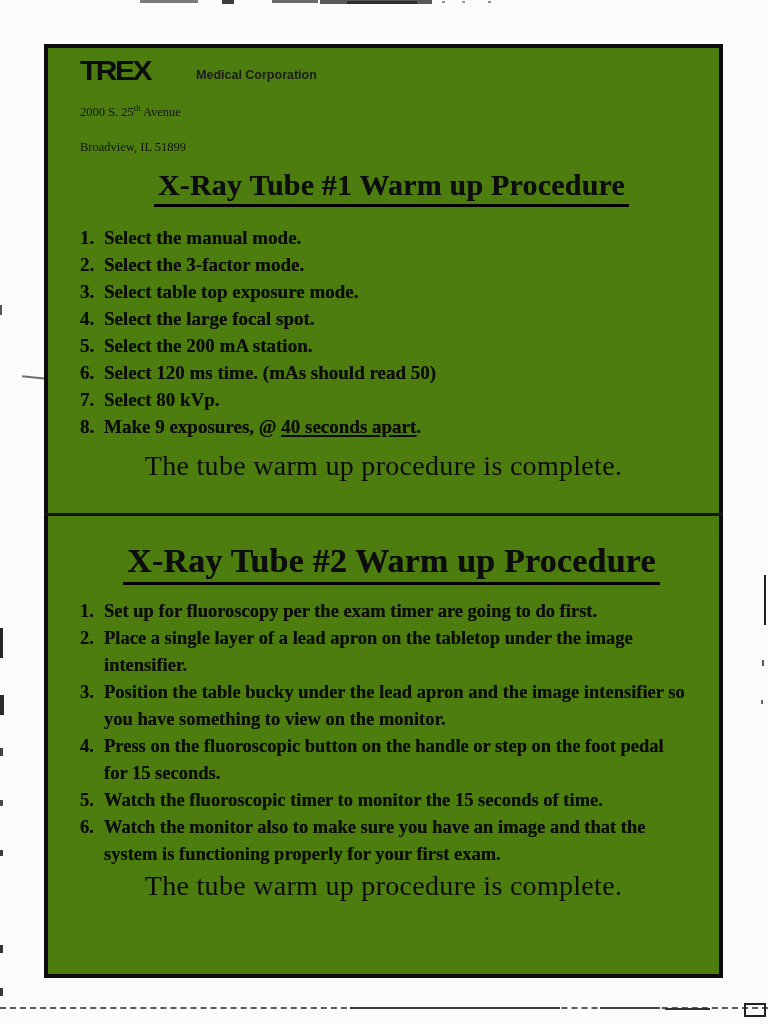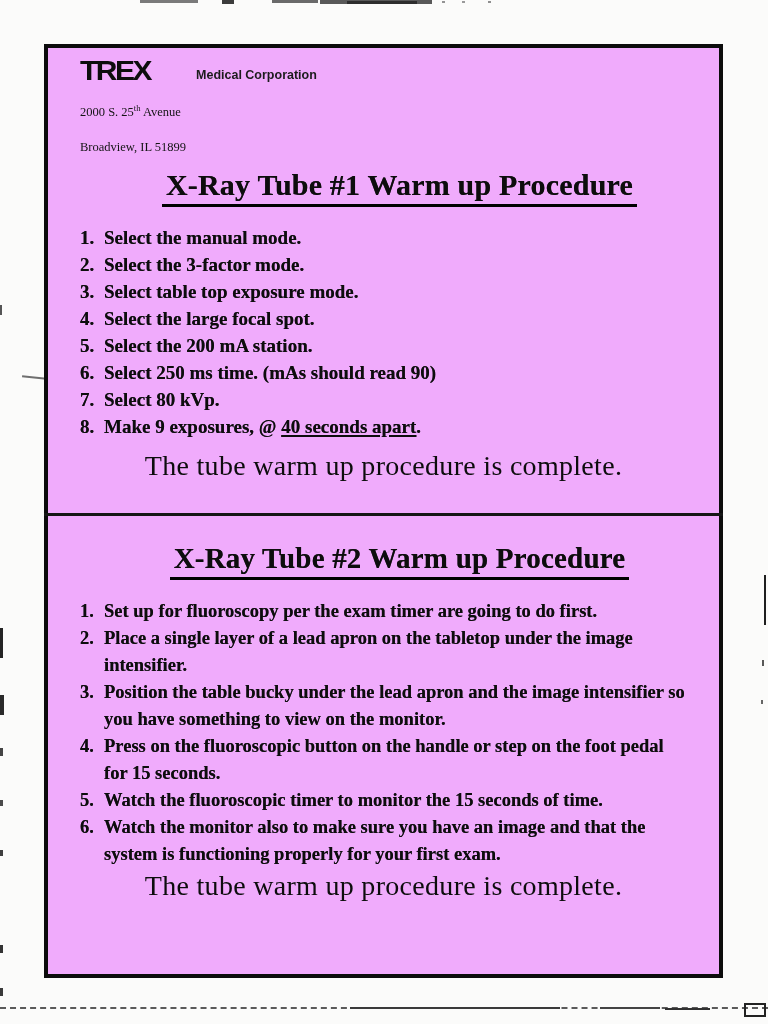--- a/index.html
+++ b/index.html
@@ -5,47 +5,47 @@
   html,body{margin:0;padding:0;}
   body{
     width:768px;height:1024px;position:relative;overflow:hidden;
     background:#fbfbfa;
     font-family:"Liberation Serif", serif;
     color:#0d0d0d;
   }
   
   .page{
     position:absolute;left:44px;top:44px;width:679px;height:934px;
-    box-sizing:border-box;border:4px solid #0c0c0c;background:#f0abfc;
+    box-sizing:border-box;border:4px solid #0c0c0c;background:#4d7c0f;
   }
   
   .header{position:absolute;left:32px;top:9px;}
   .logo-row{display:flex;align-items:flex-end;}
   .logo{
     font-family:"Liberation Sans", sans-serif;font-weight:bold;
     font-size:30px;letter-spacing:-2.5px;line-height:26px;
     transform:scaleY(.92);transform-origin:left bottom;
   }
   .tagline{
     font-family:"Liberation Sans", sans-serif;font-weight:bold;
     font-size:12.5px;color:#1c1c1c;margin-left:5px;margin-bottom:1px;padding-left:41px;
   }
   .division{font-size:15.5px;margin-top:3px;font-weight:bold;}
   .division .rest{font-weight:normal;}
   .addr{font-size:12.5px;margin-top:20px;color:#141414;}
   .addr sup{font-size:8.5px;}
   
   .title{
-    position:absolute;left:16px;width:100%;text-align:center;
+    position:absolute;left:8px;width:100%;text-align:center;
     font-size:30px;font-weight:bold;letter-spacing:.2px;
     text-shadow:0 0 .5px rgba(0,0,0,.7);
   }
   .title .tspan{display:inline-block;border-bottom:3px solid #000;padding:0 4px 2px;}
   #title1{top:120px;}
-  #title2{top:494px;font-size:29px;}
+  #title2{top:494px;font-size:34px;}
   
   .steps{position:absolute;left:32px;right:34px;}
   #steps1{top:176px;font-size:19px;line-height:27px;}
   #steps2{top:550px;font-size:18.5px;line-height:27px;}
   .step{display:flex;font-weight:bold;text-shadow:0 0 .5px rgba(0,0,0,.65);}
   .step .num{width:24px;flex:0 0 24px;}
   .step .text{flex:1;}
   .u{text-decoration:underline;text-decoration-thickness:2px;text-underline-offset:2px;}
   
   .complete{
@@ -146,21 +146,21 @@
       <div class="step">
         <span class="num">4.</span>
         <span class="text"><span>Select the large focal spot.</span></span>
       </div>
       <div class="step">
         <span class="num">5.</span>
         <span class="text"><span>Select the 200 mA station.</span></span>
       </div>
       <div class="step">
         <span class="num">6.</span>
-        <span class="text"><span>Select 250 ms time. (mAs should read 90)</span></span>
+        <span class="text"><span>Select 120 ms time. (mAs should read 50)</span></span>
       </div>
       <div class="step">
         <span class="num">7.</span>
         <span class="text"><span>Select 80 kVp.</span></span>
       </div>
       <div class="step">
         <span class="num">8.</span>
         <span class="text"><span>Make 9 exposures, @ </span><span class="u">40 seconds apart</span><span>.</span></span>
       </div>
     </div>

